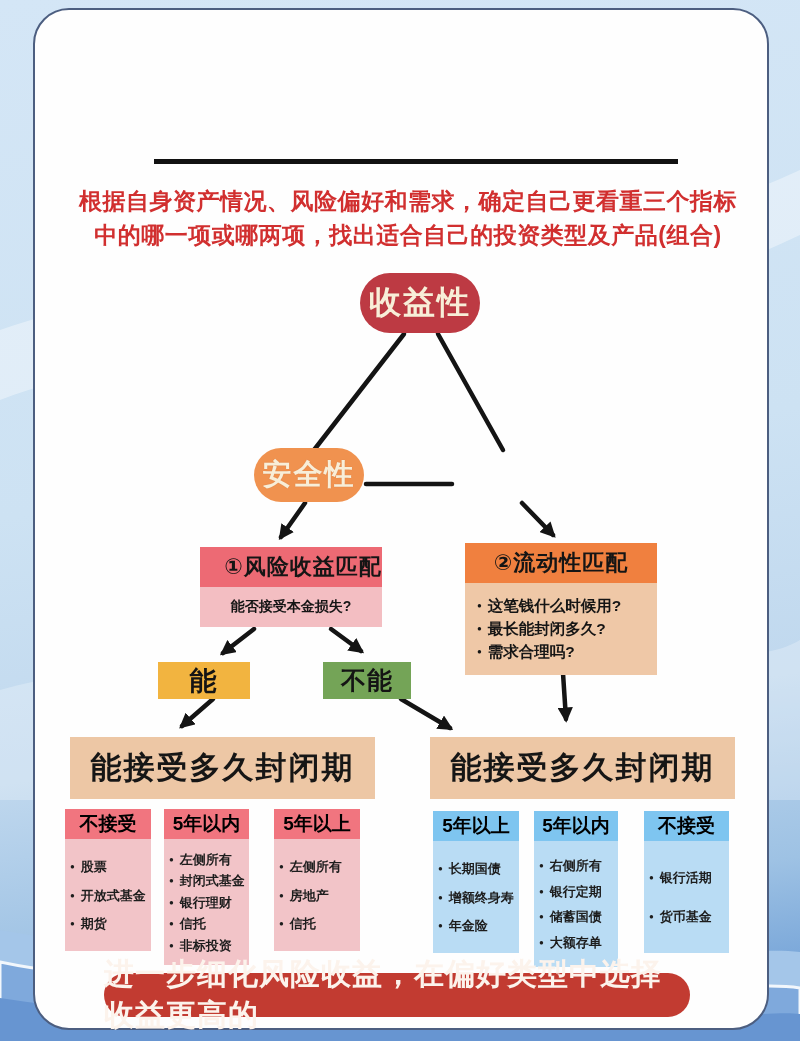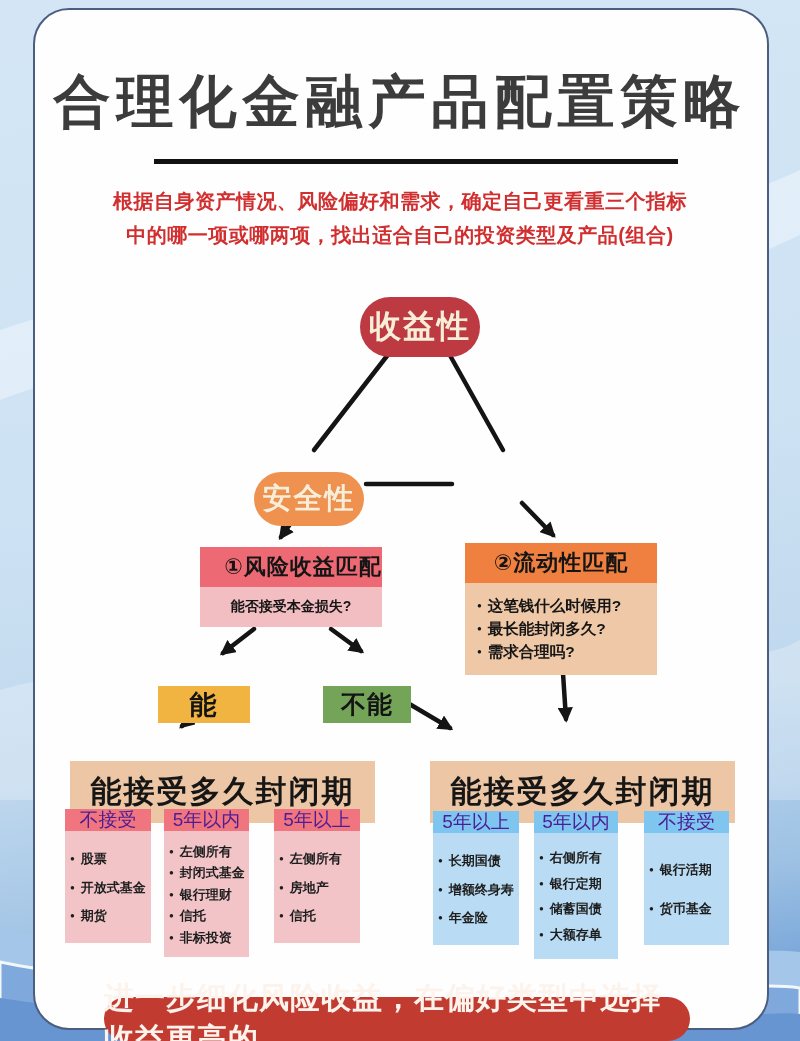--- a/index.html
+++ b/index.html
@@ -10,30 +10,30 @@
   }
   .page{position:absolute;inset:0;}
   .bg-waves{position:absolute;left:0;top:0;z-index:0;}
   .card{
     position:absolute;left:33px;top:8px;width:732px;height:1018px;
     background:#fefefe;border:2.5px solid var(--card-border,#4c5e80);
     border-radius:36px;z-index:1;
   }
   .connectors{position:absolute;left:0;top:0;z-index:2;pointer-events:none;}
   .abs{position:absolute;z-index:3;}
-  .center{display:flex;align-items:center;justify-content:center;margin-top:24px;}
+  .center{display:flex;align-items:center;justify-content:center;}
 
   .page-title{
     left:40px;right:40px;top:64px;margin:0;text-align:center;
     font-size:57px;font-weight:900;letter-spacing:6px;color:var(--title-text,#3c3c3c);
   }
   .title-underline{left:154px;top:159px;width:524px;height:5px;background:#111;}
   .subtitle{
-    left:44px;top:184px;width:712px;text-align:center;
-    font-size:20px;line-height:34px;font-weight:600;letter-spacing:0.5px;
+    left:52px;top:184px;width:712px;text-align:center;
+    font-size:23px;line-height:34px;font-weight:600;letter-spacing:0.5px;
     color:var(--subtitle-red,#d12f2f);
   }
 
   .pill{color:var(--pill-text,#f8eed8);font-weight:700;text-shadow:0 0 1px rgba(120,40,20,.25);}
   .pill-profit{left:360px;top:273px;width:120px;height:60px;border-radius:30px;background:var(--node-profit,#bd3a43);font-size:32px;letter-spacing:2px;}
   .pill-safety{left:254px;top:448px;width:110px;height:54px;border-radius:27px;background:var(--node-safety,#f0924f);font-size:29px;letter-spacing:2px;}
   .pill-liquidity{left:453px;top:448px;width:106px;height:54px;border-radius:27px;background:var(--node-liquidity,#c0a23e);font-size:26px;letter-spacing:2px;}
 
   .flow-box{color:#151515;}
   .box-header{height:40px;display:flex;align-items:center;justify-content:center;font-weight:800;font-size:22px;letter-spacing:1px;}
@@ -47,21 +47,21 @@
 
   .answer-box{font-weight:800;color:#141414;}
   .answer-yes{left:158px;top:662px;width:92px;height:37px;background:var(--yes-box,#f2b440);font-size:27px;letter-spacing:2px;}
   .answer-no{left:323px;top:662px;width:88px;height:37px;background:var(--no-box,#74a457);font-size:25px;letter-spacing:1px;font-family:Liberation Mono, monospace;}
 
   .lockup-title{height:62px;background:var(--lockup-box,#edc7a5);font-size:31px;font-weight:800;color:#161616;letter-spacing:2px;}
   .lockup-title-left{left:70px;top:737px;width:305px;}
   .lockup-title-right{left:430px;top:737px;width:305px;}
 
   .col{z-index:3;}
-  .col-header{height:22px;display:flex;align-items:center;justify-content:center;font-size:19px;font-weight:400;color:#4c1d95;}
+  .col-header{height:30px;display:flex;align-items:center;justify-content:center;font-size:19px;font-weight:700;color:#000000;}
   .col-body{padding:7px 2px 7px 5px;display:flex;flex-direction:column;justify-content:space-evenly;height:98px;}
   .col.tall .col-body{height:112px;}
   .theme-pink .col-header{background:var(--pink-header,#f1757f);}
   .theme-pink .col-body{background:var(--pink-body,#f2c4c8);}
   .theme-blue .col-header{background:var(--blue-header,#7ec5f0);}
   .theme-blue .col-body{background:var(--blue-body,#b9dcf4);}
   .col .bullet-row{font-size:13px;font-weight:700;color:#1d1d1d;line-height:15px;margin:1px 0;}
 
   .bullet-row{display:flex;align-items:center;gap:6px;}
   .bullet-row .dot{font-size:8px;flex:0 0 auto;transform:translateY(-0.5px);}
@@ -80,21 +80,20 @@
   <svg class="bg-waves" width="800" height="1041" viewBox="0 0 800 1041">
     <path d="M0,330 C210,255 520,300 800,170 L800,235 C520,370 210,320 0,400 Z" fill="rgba(255,255,255,0.38)"></path>
     <path d="M0,690 C170,640 360,720 560,670 C680,640 750,670 800,640 L800,800 L0,800 Z" fill="rgba(255,255,255,0.25)"></path>
     <path d="M0,930 C180,965 360,925 540,950 C670,968 745,945 800,952 L800,1041 L0,1041 Z" fill="#a4c6e9"></path>
     <path d="M0,962 C170,998 350,958 530,982 C670,1000 750,980 800,988 L800,1041 L0,1041 Z" fill="#7fa9dc" stroke="#f2f7fc" stroke-width="3"></path>
     <path d="M0,998 C200,1030 430,996 630,1016 C705,1023 770,1010 800,1014 L800,1041 L0,1041 Z" fill="#6795d1"></path>
   </svg>
 
   <div class="card"></div>
 
-  <h1 class="abs page-title">合理化金融产品配置策略</h1>
   <div class="abs title-underline"></div>
   <div class="abs subtitle">
     <span>根据自身资产情况、风险偏好和需求，确定自己更看重三个指标</span><br>
     <span>中的哪一项或哪两项，找出适合自己的投资类型及产品(组合)</span>
   </div>
 
   <svg class="connectors" width="800" height="1041" viewBox="0 0 800 1041">
     <defs>
       <marker id="ah" viewBox="0 0 10 10" refX="7.5" refY="5" markerWidth="3.4" markerHeight="3.4" orient="auto-start-reverse">
         <path d="M0,0 L10,5 L0,10 z" fill="#141414"></path>

